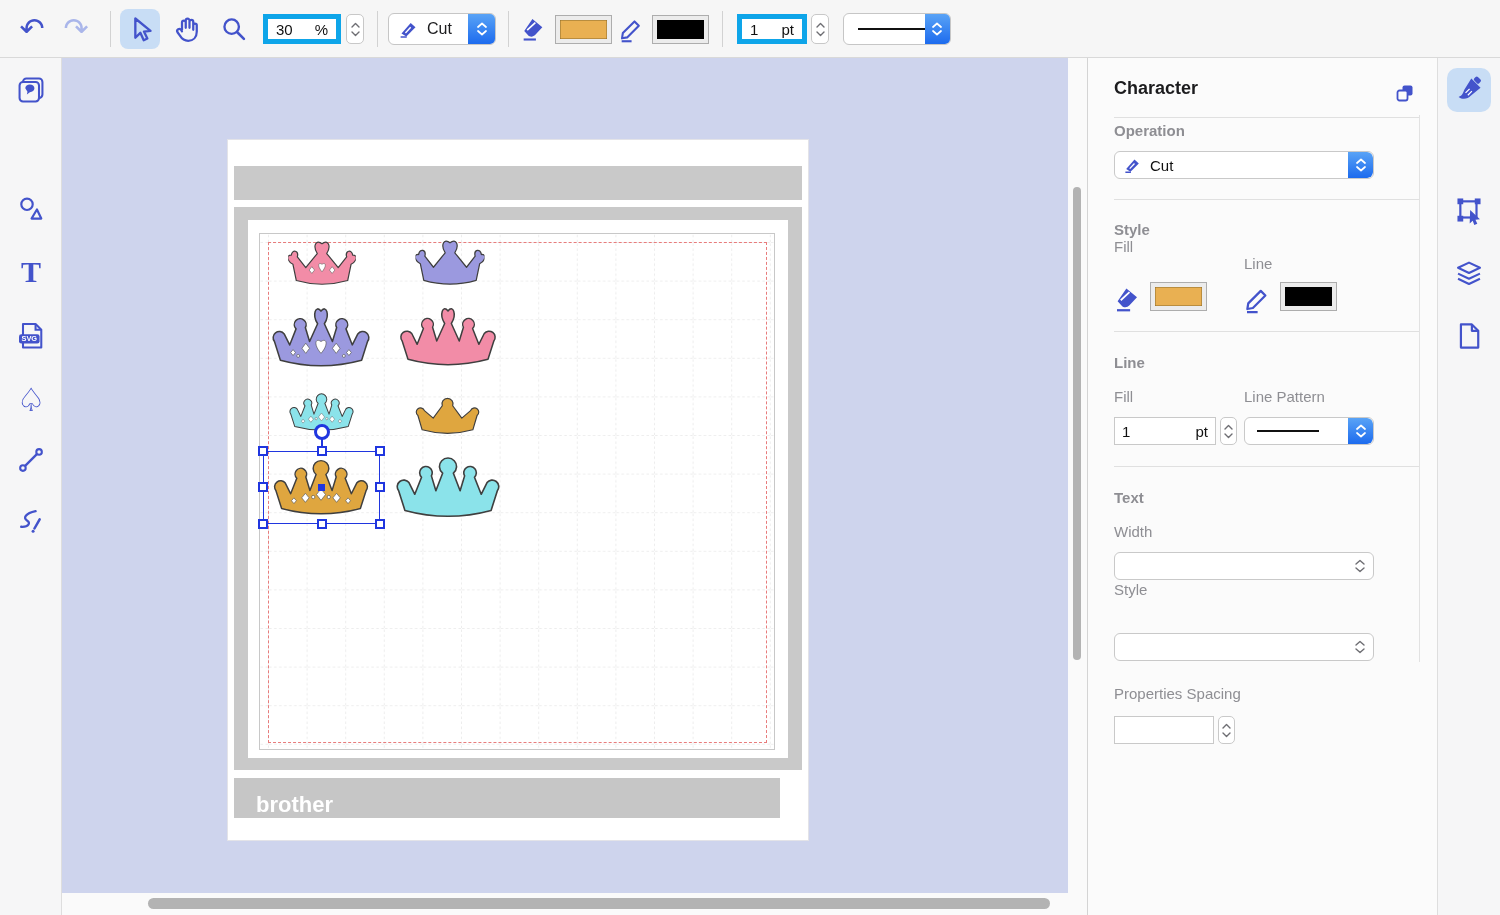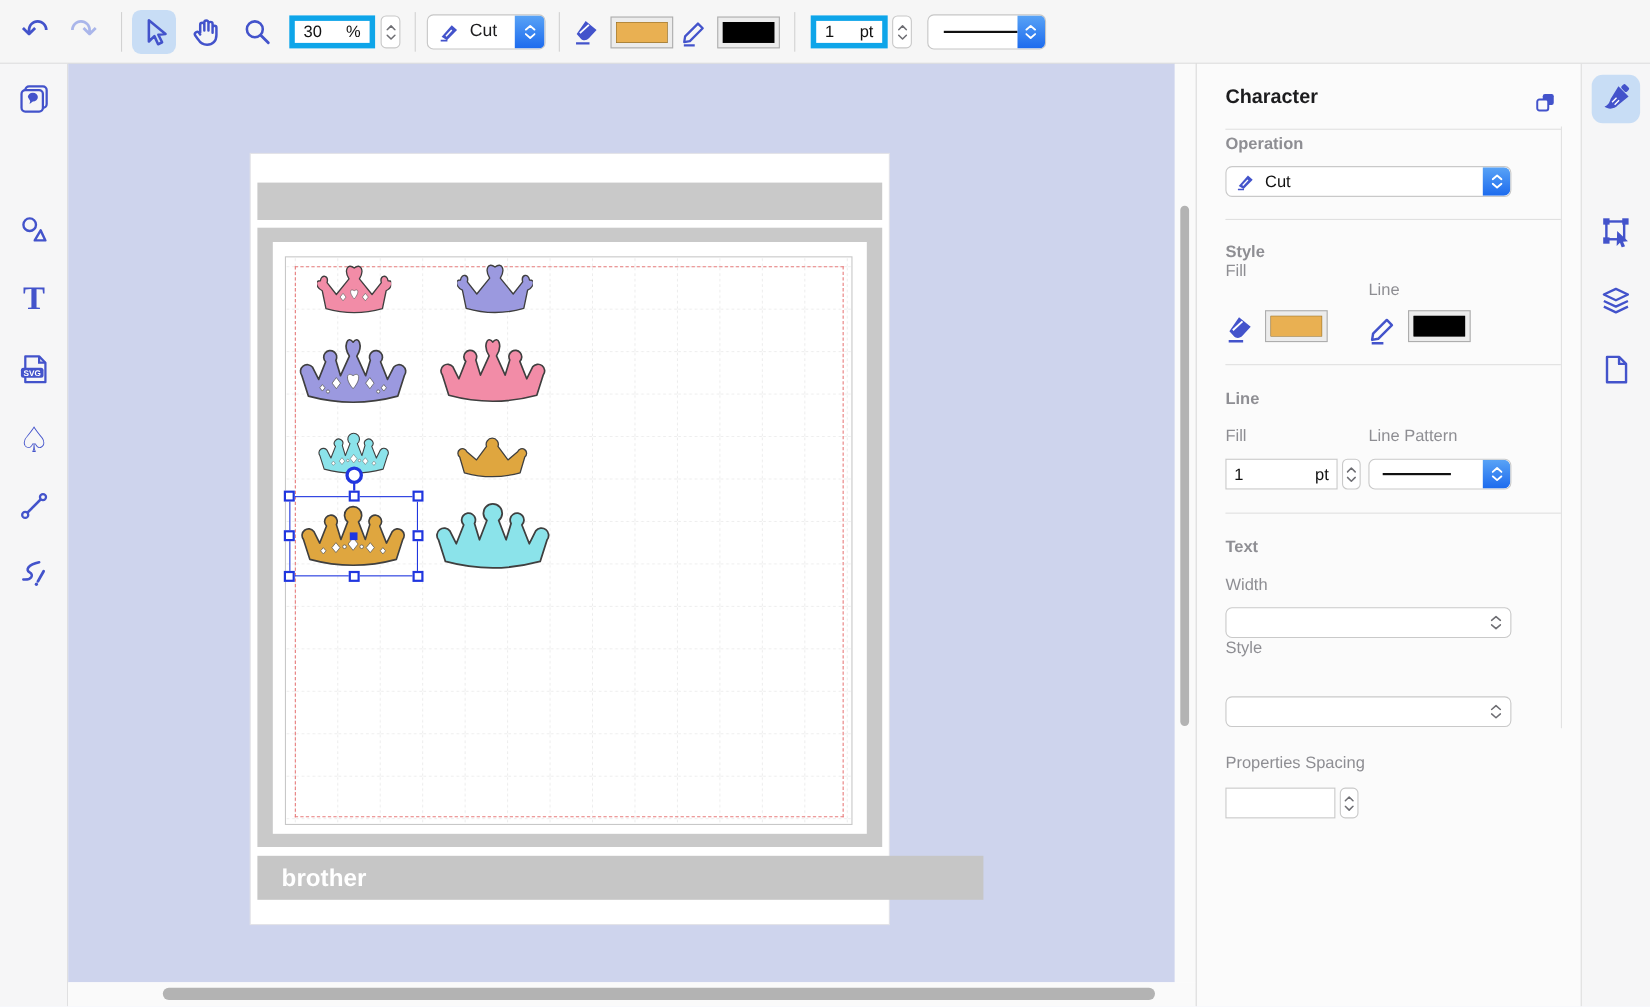--- a/index.html
+++ b/index.html
@@ -38,21 +38,21 @@
   #hscroll-strip{left:62px;top:893px;width:1025px;height:22px;background:#fafafa;}
   #hscroll-thumb{left:148px;top:898px;width:902px;height:11px;border-radius:5.5px;background:#b3b3b3;}
   #panel-divider{left:1087px;top:58px;width:1px;height:857px;background:#d4d4d4;}
 
   #page{left:166px;top:82px;width:580px;height:700px;background:#fff;box-shadow:0 0 0 1px #e3e3e8;}
   #mat-header{left:6px;top:26px;width:568px;height:34px;background:#c9c9c9;}
   #mat{left:6px;top:67px;width:568px;height:563px;background:#c9c9c9;}
   #mat-inner{left:14px;top:13px;width:540px;height:538px;background:#fff;}
   #grid-zone{left:25px;top:26px;width:516px;height:517px;background:#fff;border:1px solid #c8c8c8;}
   #red-rect{left:8px;top:8px;width:499px;height:501px;border:1px dashed #e87c7c;}
-  #logo-bar{left:6px;top:638px;width:660px;height:40px;background:#c6c6c6;display:flex;align-items:center;}
+  #logo-bar{left:6px;top:638px;width:546px;height:40px;background:#c6c6c6;display:flex;align-items:flex-end;}
   #logo-text{margin-left:22px;color:#fff;font-size:22px;font-weight:bold;letter-spacing:0px;}
 
   
   #sel-rect{left:3px;top:217px;width:117px;height:73px;border:1.5px solid #2036df;}
   .handle{position:absolute;width:10px;height:10px;background:#fff;border:2px solid #2036df;}
   #rot-stem{left:61px;top:205px;width:2px;height:13px;background:#2036df;}
   #rot-circle{left:54px;top:190px;width:16px;height:16px;border-radius:50%;background:#fff;border:3px solid #2036df;}
   #sel-center{left:58px;top:250px;width:7px;height:7px;background:#2036df;}
 
   

